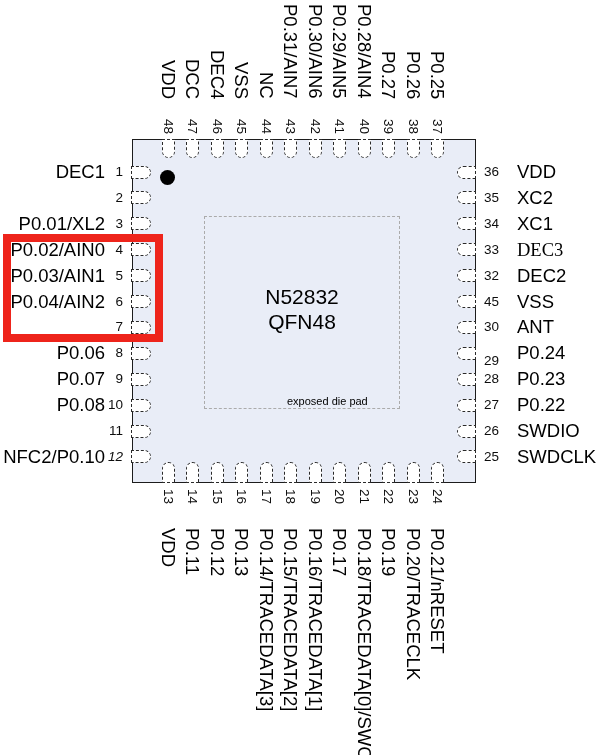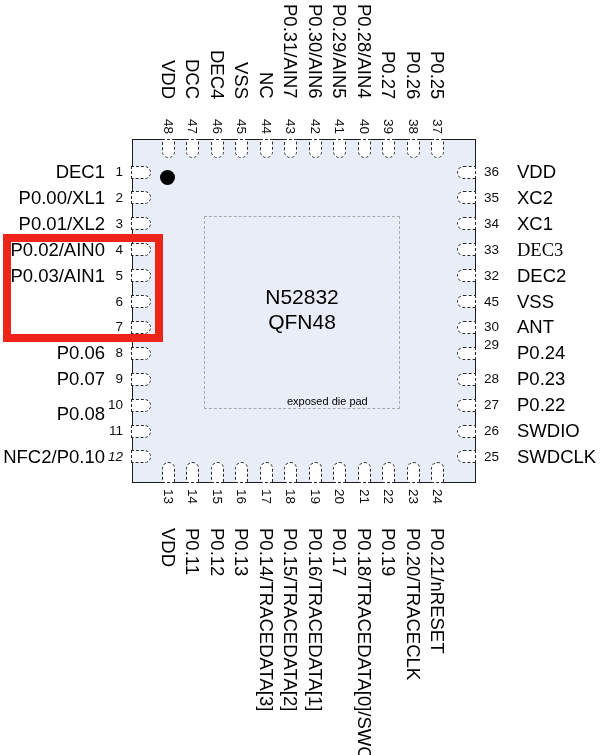--- a/index.html
+++ b/index.html
@@ -64,43 +64,43 @@
 
   <div class="pin1-dot" style="background: rgb(0, 0, 0);"></div>
 
   <div class="highlight-box" style="border-color: rgb(238, 36, 27);"></div>
 
 <div class="pad pad-left" style="left: 131px; top: 165.5px;"></div>
     <div class="pin-num num-h" style="right: 486px; top: 164px;">1</div>
     <div class="pin-label label-h" style="right: 504px; top: 161px;">DEC1</div>
     <div class="pad pad-left" style="left: 131px; top: 191.409px;"></div>
     <div class="pin-num num-h" style="right: 486px; top: 189.909px;">2</div>
-    <div class="pin-label label-h" style="right: 504px; top: 186.909px;">P0.00/XL1</div>
     <div class="pad pad-left" style="left: 131px; top: 217.318px;"></div>
     <div class="pin-num num-h" style="right: 486px; top: 215.818px;">3</div>
     <div class="pin-label label-h" style="right: 504px; top: 212.818px;">P0.01/XL2</div>
     <div class="pad pad-left" style="left: 131px; top: 243.227px;"></div>
     <div class="pin-num num-h" style="right: 486px; top: 241.727px;">4</div>
     <div class="pin-label label-h" style="right: 504px; top: 238.727px;">P0.02/AIN0</div>
     <div class="pad pad-left" style="left: 131px; top: 269.136px;"></div>
     <div class="pin-num num-h" style="right: 486px; top: 267.636px;">5</div>
     <div class="pin-label label-h" style="right: 504px; top: 264.636px;">P0.03/AIN1</div>
     <div class="pad pad-left" style="left: 131px; top: 295.045px;"></div>
     <div class="pin-num num-h" style="right: 486px; top: 293.545px;">6</div>
+    <div class="pin-label label-h" style="right: 504px; top: 290.545px;">P0.04/AIN2</div>
     <div class="pad pad-left" style="left: 131px; top: 320.954px;"></div>
     <div class="pin-num num-h" style="right: 486px; top: 319.454px;">7</div>
     <div class="pad pad-left" style="left: 131px; top: 346.863px;"></div>
     <div class="pin-num num-h" style="right: 486px; top: 345.363px;">8</div>
     <div class="pin-label label-h" style="right: 504px; top: 342.363px;">P0.06</div>
     <div class="pad pad-left" style="left: 131px; top: 372.772px;"></div>
     <div class="pin-num num-h" style="right: 486px; top: 371.272px;">9</div>
     <div class="pin-label label-h" style="right: 504px; top: 368.272px;">P0.07</div>
     <div class="pad pad-left" style="left: 131px; top: 398.681px;"></div>
     <div class="pin-num num-h" style="right: 486px; top: 397.181px;">10</div>
-    <div class="pin-label label-h" style="right: 504px; top: 394.181px; margin-top: 9px;">P0.08</div>
+    <div class="pin-label label-h" style="right: 504px; top: 394.181px;">P0.08</div>
     <div class="pad pad-left" style="left: 131px; top: 424.59px;"></div>
     <div class="pin-num num-h" style="right: 486px; top: 423.09px;">11</div>
     <div class="pad pad-left" style="left: 131px; top: 450.499px;"></div>
     <div class="pin-num num-h" style="right: 486px; top: 448.999px; font-style: italic;">12</div>
     <div class="pin-label label-h" style="right: 504px; top: 445.999px;">NFC2/P0.10</div>
     <div class="pad pad-right" style="left: 457px; top: 165.5px;"></div>
     <div class="pin-num num-h" style="left: 484px; top: 164px;">36</div>
     <div class="pin-label label-h" style="left: 517px; top: 161px;">VDD</div>
     <div class="pad pad-right" style="left: 457px; top: 191.409px;"></div>
     <div class="pin-num num-h" style="left: 484px; top: 189.909px;">35</div>
@@ -114,21 +114,21 @@
     <div class="pad pad-right" style="left: 457px; top: 269.136px;"></div>
     <div class="pin-num num-h" style="left: 484px; top: 267.636px;">32</div>
     <div class="pin-label label-h" style="left: 517px; top: 264.636px;">DEC2</div>
     <div class="pad pad-right" style="left: 457px; top: 295.045px;"></div>
     <div class="pin-num num-h" style="left: 484px; top: 293.545px;">45</div>
     <div class="pin-label label-h" style="left: 517px; top: 290.545px;">VSS</div>
     <div class="pad pad-right" style="left: 457px; top: 320.954px;"></div>
     <div class="pin-num num-h" style="left: 484px; top: 319.454px;">30</div>
     <div class="pin-label label-h" style="left: 517px; top: 316.454px;">ANT</div>
     <div class="pad pad-right" style="left: 457px; top: 346.863px;"></div>
-    <div class="pin-num num-h" style="left: 484px; top: 337px;">29</div>
+    <div class="pin-num num-h" style="left: 484px; top: 353px;">29</div>
     <div class="pin-label label-h" style="left: 517px; top: 342.363px;">P0.24</div>
     <div class="pad pad-right" style="left: 457px; top: 372.772px;"></div>
     <div class="pin-num num-h" style="left: 484px; top: 371.272px;">28</div>
     <div class="pin-label label-h" style="left: 517px; top: 368.272px;">P0.23</div>
     <div class="pad pad-right" style="left: 457px; top: 398.681px;"></div>
     <div class="pin-num num-h" style="left: 484px; top: 397.181px;">27</div>
     <div class="pin-label label-h" style="left: 517px; top: 394.181px;">P0.22</div>
     <div class="pad pad-right" style="left: 457px; top: 424.59px;"></div>
     <div class="pin-num num-h" style="left: 484px; top: 423.09px;">26</div>
     <div class="pin-label label-h" style="left: 517px; top: 420.09px;">SWDIO</div>

